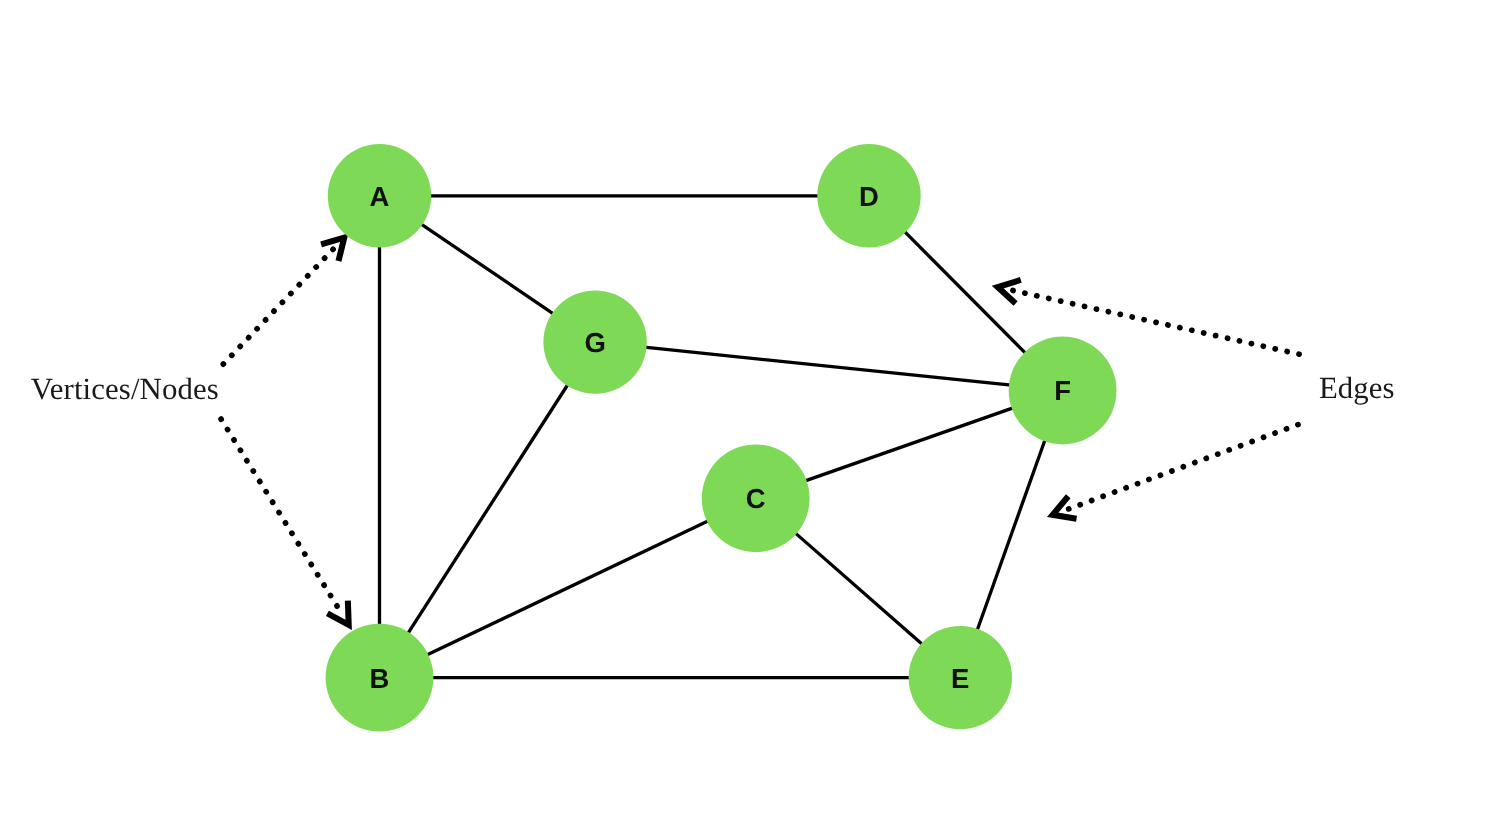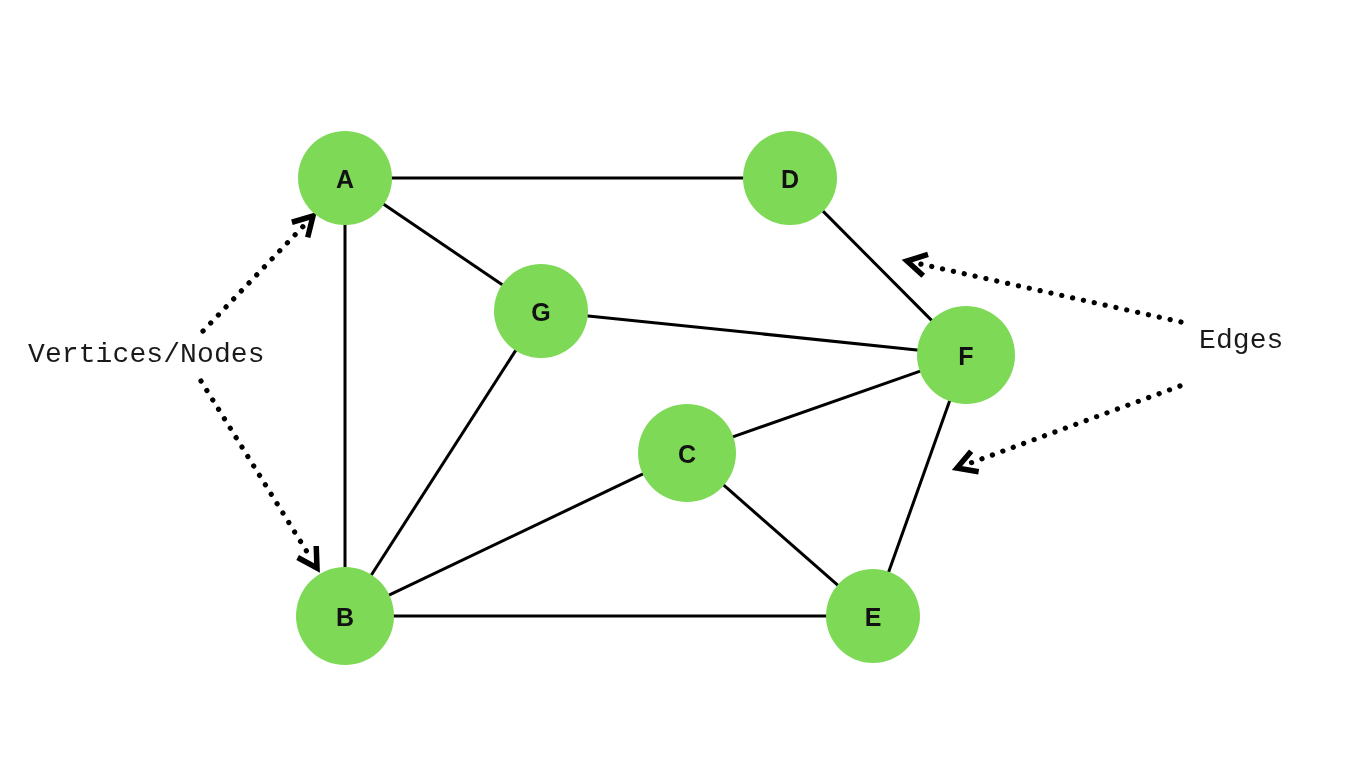--- a/index.html
+++ b/index.html
@@ -53,33 +53,33 @@
   }
   .annot-head {
     stroke: #000000;
     stroke-width: 5.5;
     stroke-linecap: butt;
     stroke-linejoin: miter;
     fill: none;
   }
   .annot-text {
     position: absolute;
-    font-family: Liberation Mono, monospace;
+    font-family: Liberation Serif, serif;
     font-size: 28px;
     color: #1a1a1a;
     white-space: nowrap;
     letter-spacing: 0.1px;
   }
   #label-vertices {
     left: 28px;
     top: 339px;
   }
   #label-edges {
     left: 1199px;
-    top: 325px;
+    top: 338px;
   }
 </style>
 </head>
 <body>
 
 <div id="stage">
 
   <svg id="graph-svg" viewBox="0 0 1358 764">
     <g id="edges-group">
         <line x1="390" y1="178" x2="745" y2="178" class="edge-line" stroke="#000000" stroke-width="3"></line>

